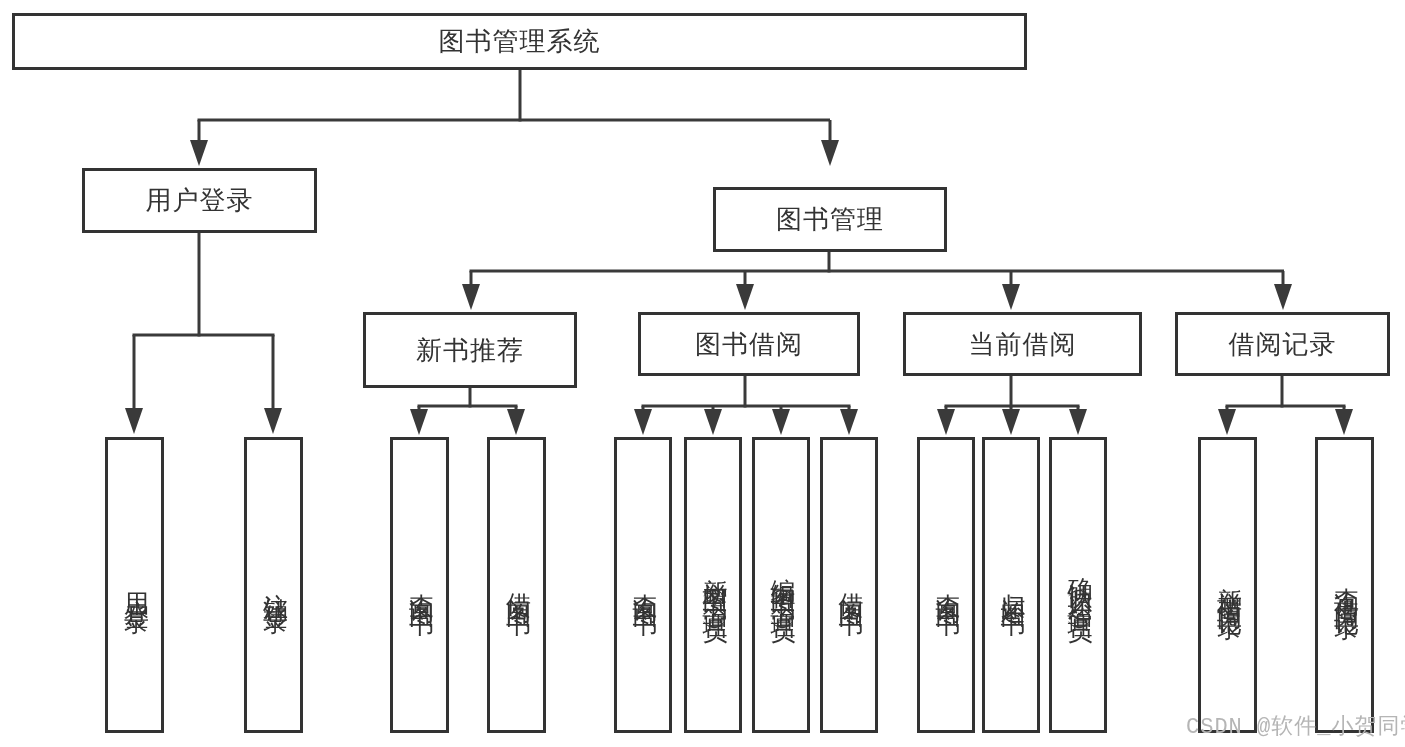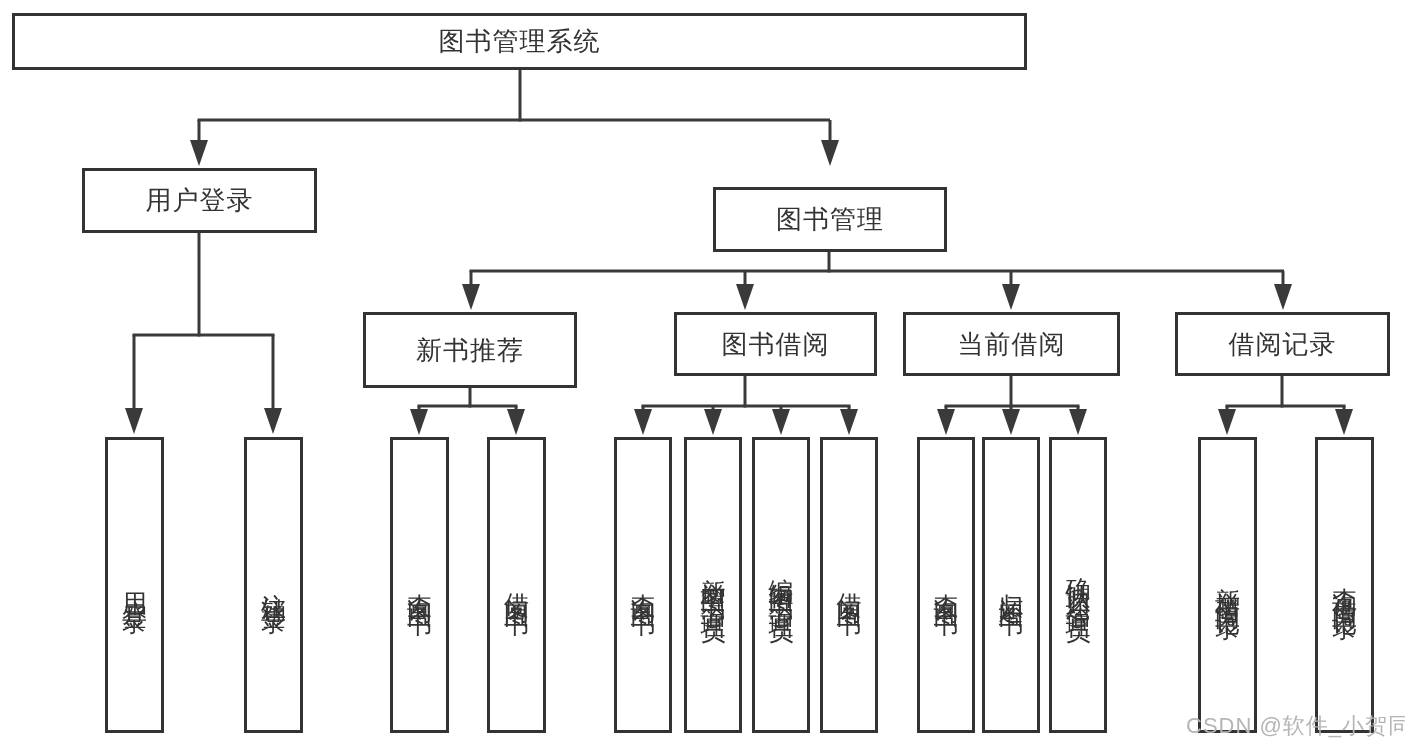--- a/index.html
+++ b/index.html
@@ -1,21 +1,21 @@
 <!DOCTYPE html>
 <html><head>
 <meta charset="utf-8">
 <style>
   html, body { margin: 0; padding: 0; background: #ffffff; }
   .stage {
     position: relative;
     width: 1405px;
     height: 747px;
     background: #ffffff;
-    font-family: Liberation Sans, sans-serif;
+    font-family: Liberation Mono, monospace;
     overflow: hidden;
     border-radius: 22px;
   }
   .connector-layer {
     position: absolute;
     left: 0; top: 0;
     width: 1405px; height: 747px;
     z-index: 1;
   }
   .node {
@@ -107,22 +107,22 @@
       <line x1="1344" y1="406" x2="1344" y2="415" stroke="#3a3a3a" stroke-width="3"></line>
       <polygon points="1335,409 1353,409 1344,435" fill="#3a3a3a"></polygon>
     </svg>
 
   <div class="node h-label" style="left:12px; top:13px; width:1015px; height:57px;">图书管理系统</div>
 
   <div class="node h-label" style="left:82px; top:168px; width:235px; height:65px;">用户登录</div>
   <div class="node h-label" style="left:713px; top:168px; width:234px; height:65px;margin-top:19px;">图书管理</div>
 
   <div class="node h-label" style="left:363px; top:312px; width:214px; height:76px;">新书推荐</div>
-  <div class="node h-label" style="left:674px; top:312px; width:203px; height:64px;">图书借阅</div>
-  <div class="node h-label" style="left:903px; top:312px; width:217px; height:64px;">当前借阅</div>
+  <div class="node h-label" style="left:638px; top:312px; width:222px; height:64px;">图书借阅</div>
+  <div class="node h-label" style="left:903px; top:312px; width:239px; height:64px;">当前借阅</div>
   <div class="node h-label" style="left:1175px; top:312px; width:215px; height:64px;">借阅记录</div>
 
   <div class="node v-label" style="left:105px; top:437px; width:59px; height:296px;">用户登录</div>
   <div class="node v-label" style="left:244px; top:437px; width:59px; height:296px;">注销登录</div>
 
   <div class="node v-label" style="left:390px; top:437px; width:59px; height:296px;">查询图书</div>
   <div class="node v-label" style="left:487px; top:437px; width:59px; height:296px;">借阅图书</div>
 
   <div class="node v-label" style="left:614px; top:437px; width:58px; height:296px;">查询图书</div>
   <div class="node v-label" style="left:684px; top:437px; width:58px; height:296px;">新增图书（管理员）</div>

